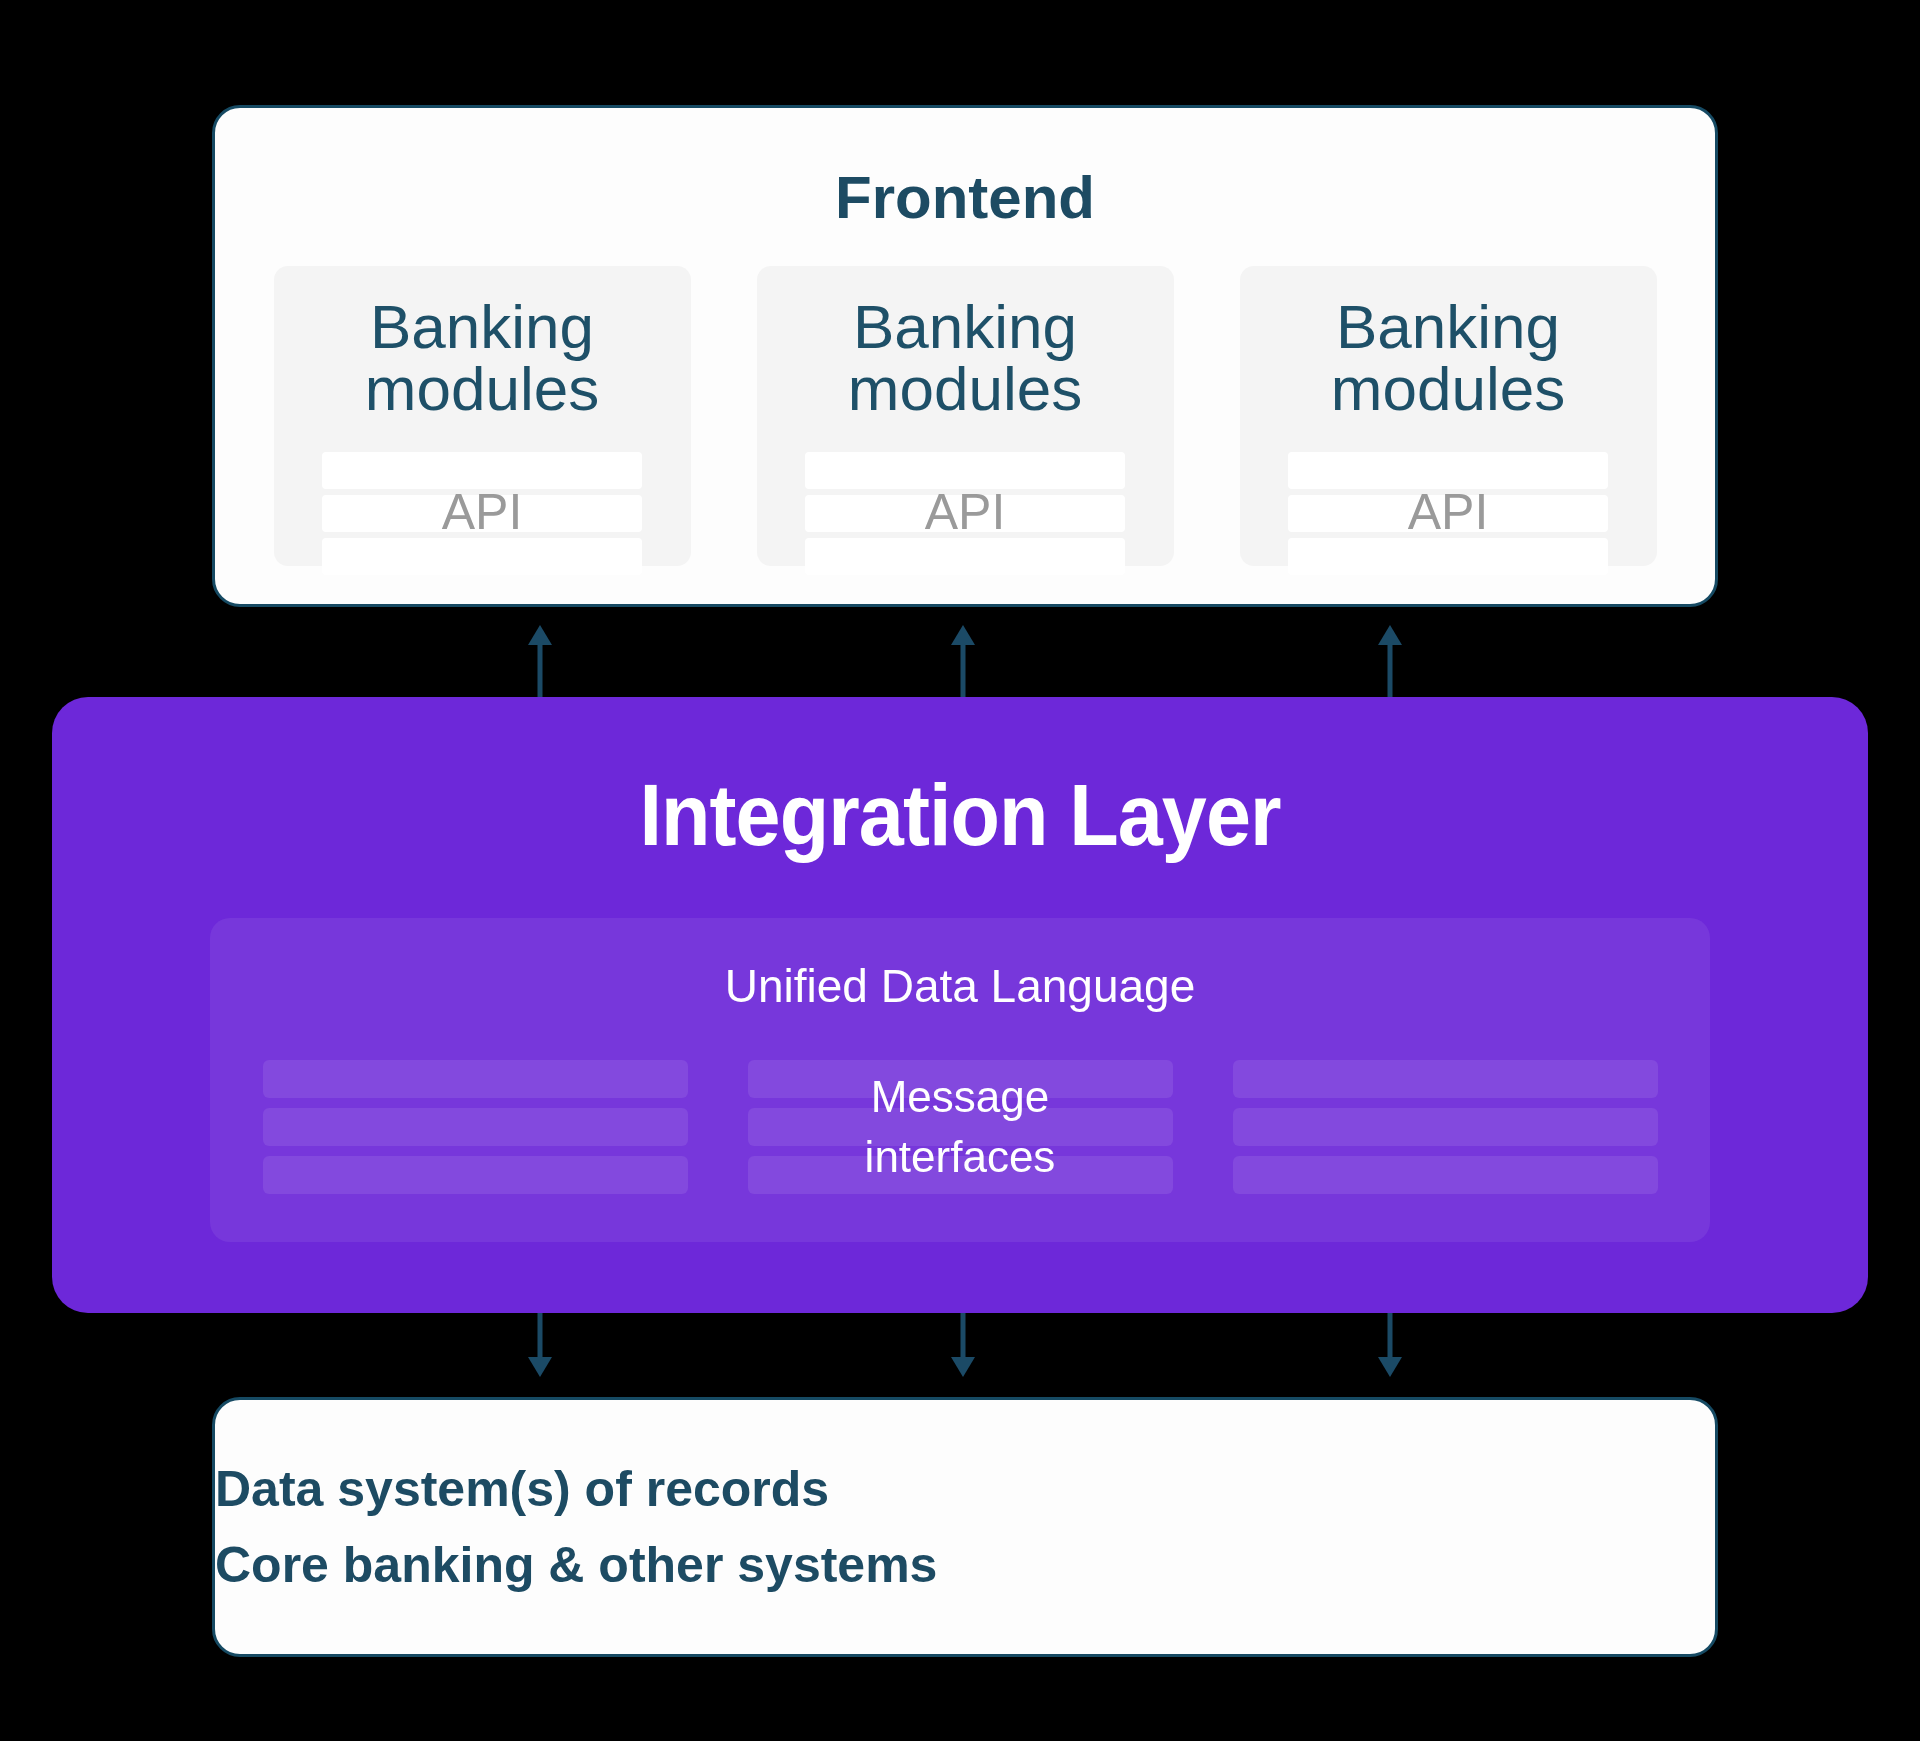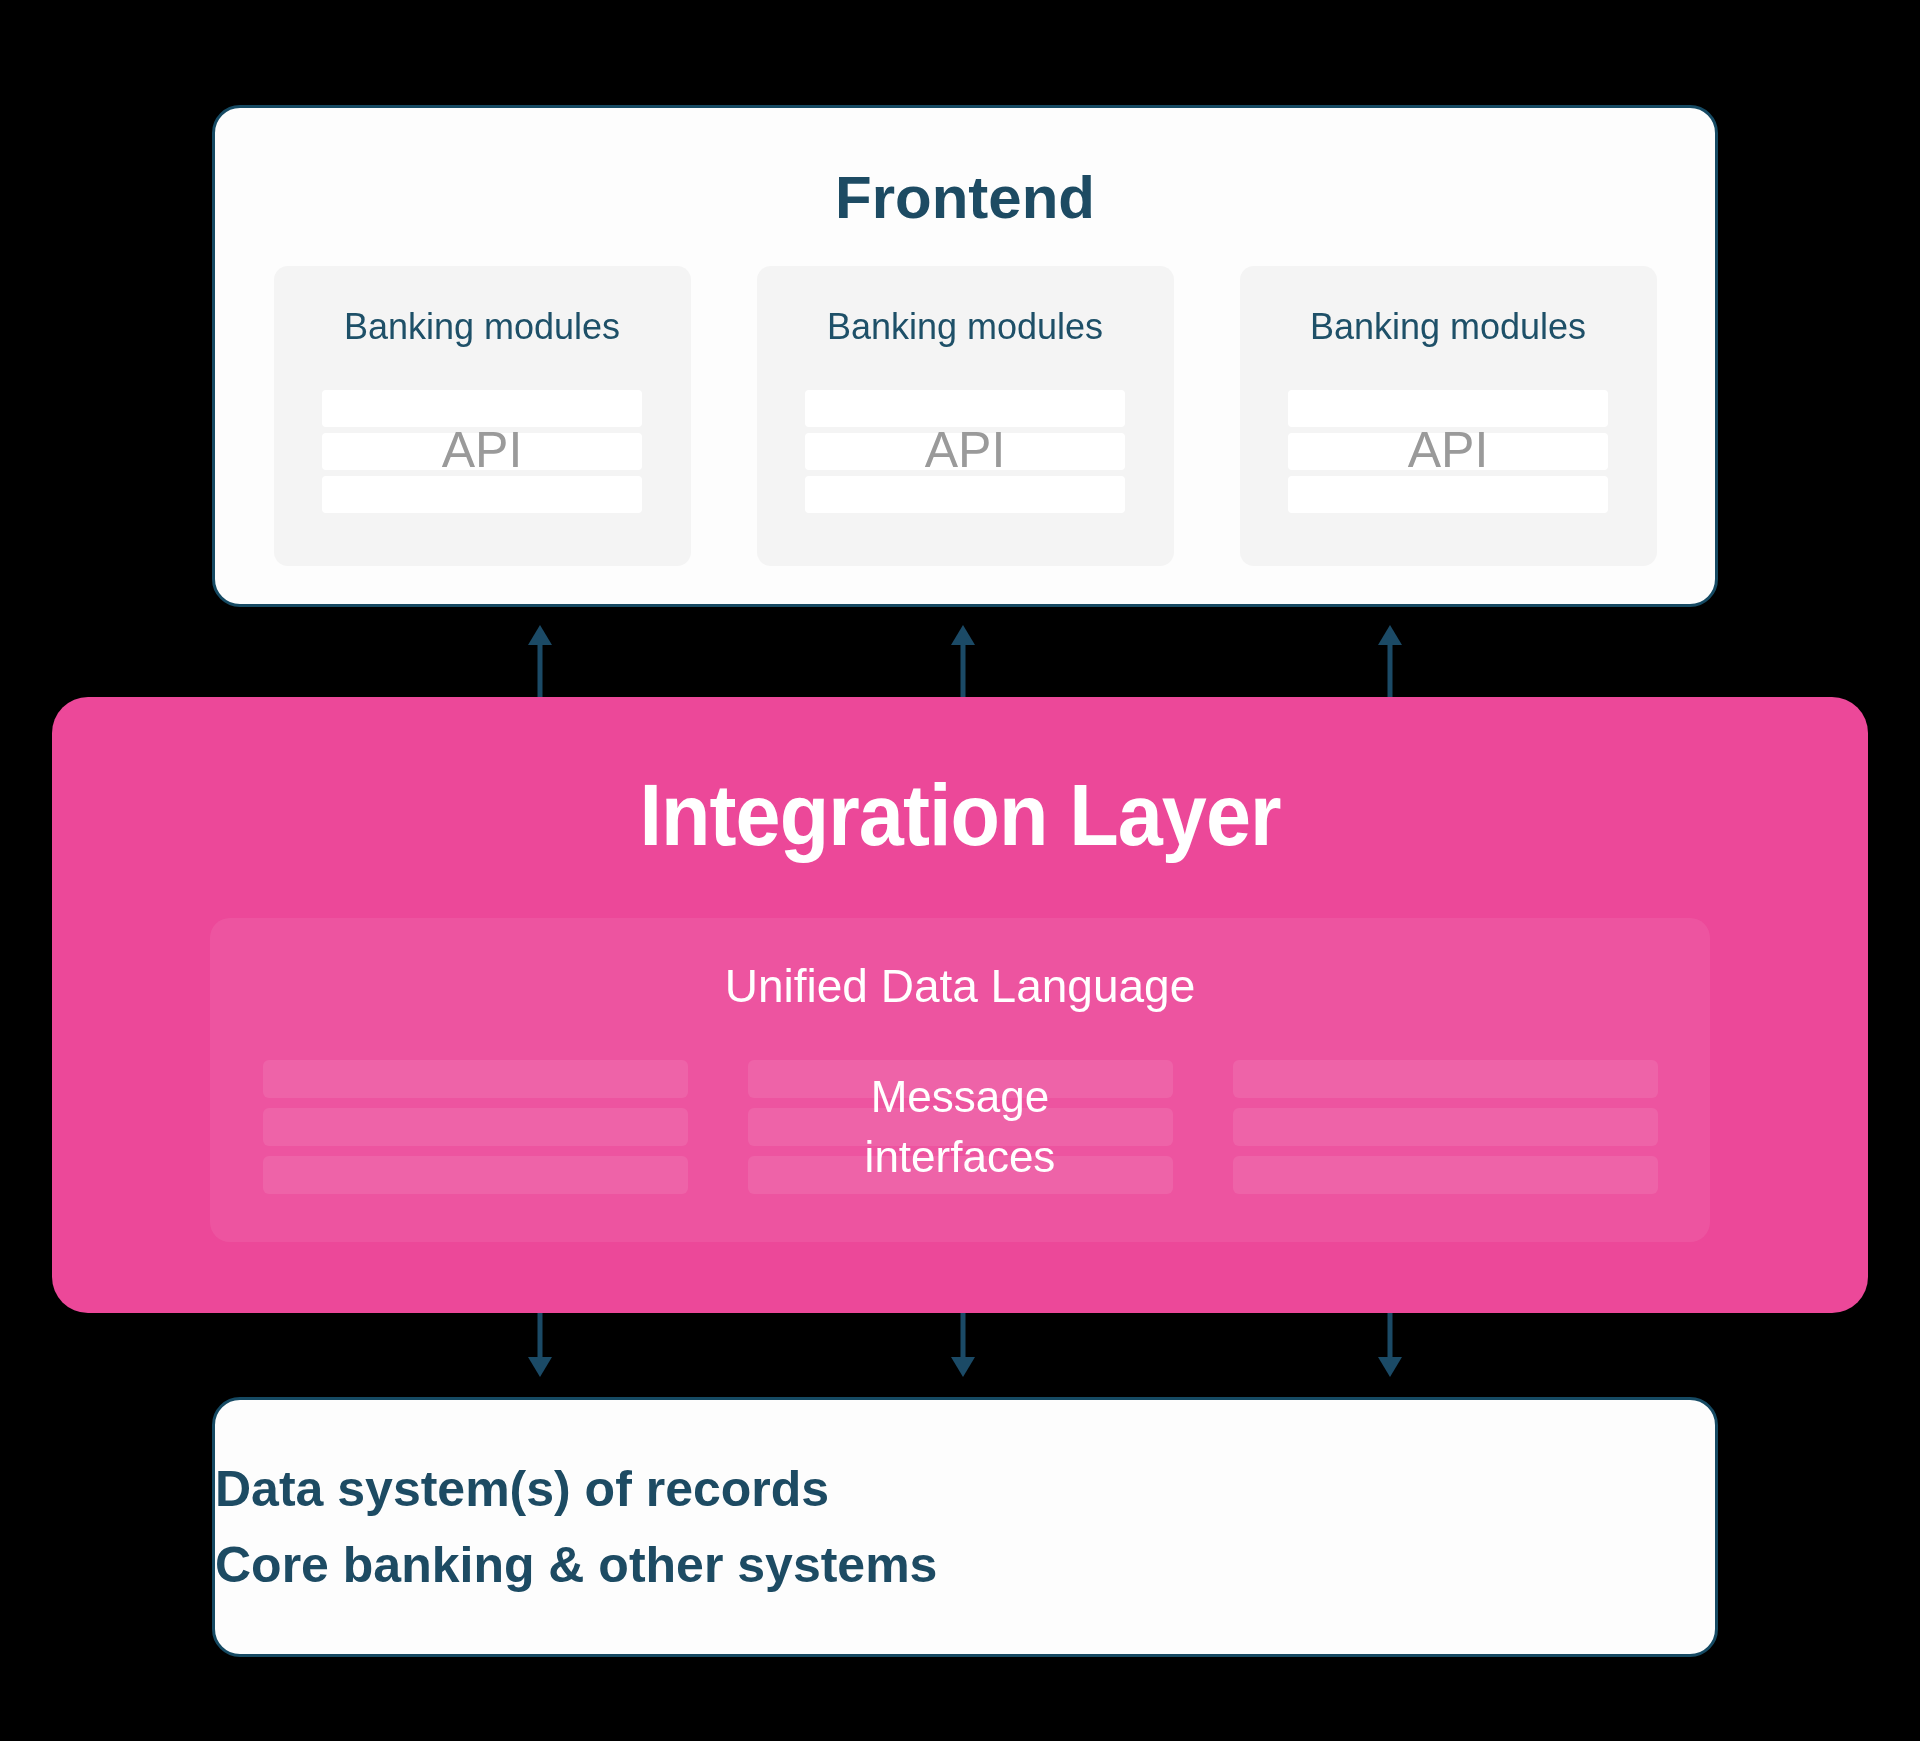--- a/index.html
+++ b/index.html
@@ -19,21 +19,21 @@
     font-size:60px;line-height:76px;font-weight:700;color:#1d4b63;
   }
   .module-row{
     display:flex;justify-content:center;gap:66px;margin-top:30px;
   }
   .module-card{
     width:417px;height:300px;background:#f4f4f4;border-radius:14px;
     box-sizing:border-box;padding-top:30px;
   }
   .module-title{
-    text-align:center;font-size:36px;line-height:62px;font-weight:500;color:#1e5068;
+    text-align:center;font-size:62px;line-height:62px;font-weight:500;color:#1e5068;
   }
   .module-bars{margin:32px auto 0;width:320px;display:flex;flex-direction:column;gap:6px;}
   .module-bar{height:37px;background:#ffffff;border-radius:4px;position:relative;}
   .api-label{
     position:absolute;left:0;right:0;top:50%;transform:translateY(-54%);
     text-align:center;font-size:50px;font-weight:400;color:#9a9a9a;line-height:50px;
   }
 
   
   .arrow{position:absolute;width:24px;}
@@ -44,21 +44,21 @@
   .arrow.up .head{top:0;border-bottom:20px solid #1b4a66;}
   .arrow.up .shaft{top:18px;height:54px;}
   .arrow.down{top:1313px;height:64px;}
   .arrow.down .shaft{top:0;height:46px;}
   .arrow.down .head{bottom:0;border-top:20px solid #1b4a66;}
   .a1{left:528px;} .a2{left:951px;} .a3{left:1378px;}
 
   
   .integration{
     left:52px;top:697px;width:1816px;height:616px;
-    background:#ec4899;border-radius:36px;
+    background:#6d28d9;border-radius:36px;
   }
   .integration-title{
     margin:0;padding-top:70px;text-align:center;
     font-size:88px;line-height:96px;font-weight:800;color:#ffffff;
     letter-spacing:-1px;transform:scaleX(0.92);
   }
   .udl{
     margin:55px auto 17px;width:1500px;height:324px;
     background:rgba(255,255,255,0.07);border-radius:20px;box-sizing:border-box;
     padding-top:38px;

